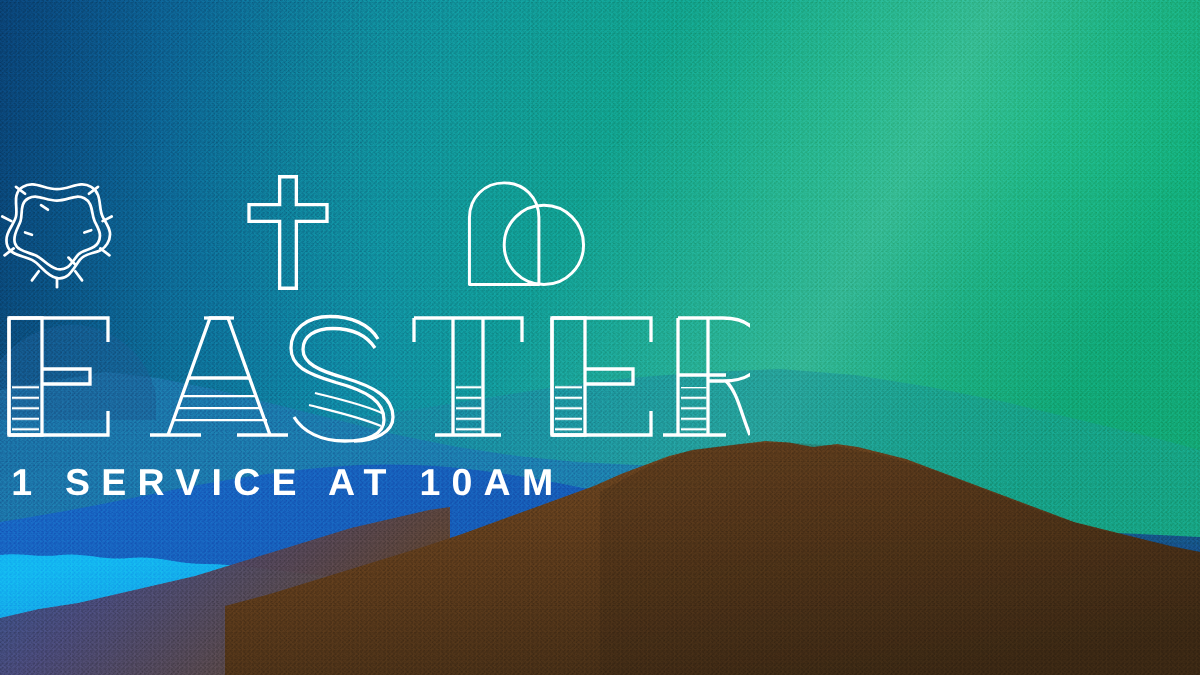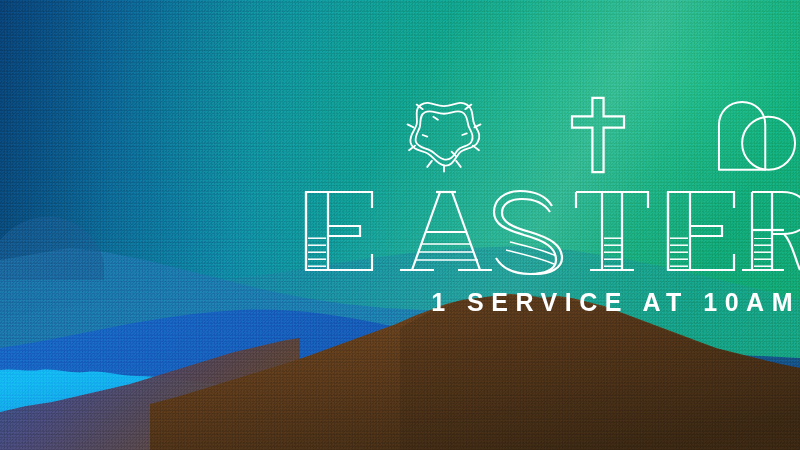--- a/index.html
+++ b/index.html
@@ -78,23 +78,24 @@
       repeating-radial-gradient(circle at 41% 83%, rgba(255,255,255,0.4) 0 0.5px, rgba(0,0,0,0) 0.5px 2.6px);
     background-size: 3px 3px, 2.6px 2.6px, 4px 4px;
   }
 
   
   .content {
     position: absolute;
     inset: 0;
     display: flex;
     flex-direction: column;
-    align-items: flex-end;
+    align-items: flex-start;
     padding-top: 96px;
     box-sizing: border-box;
+    margin-top: 20px;
   }
 
   .icon-row {
     display: flex;
     align-items: center;
     justify-content: center;
     gap: 88px;
     height: 78px;
   }
   .icon-row svg { display: block; overflow: visible; }

